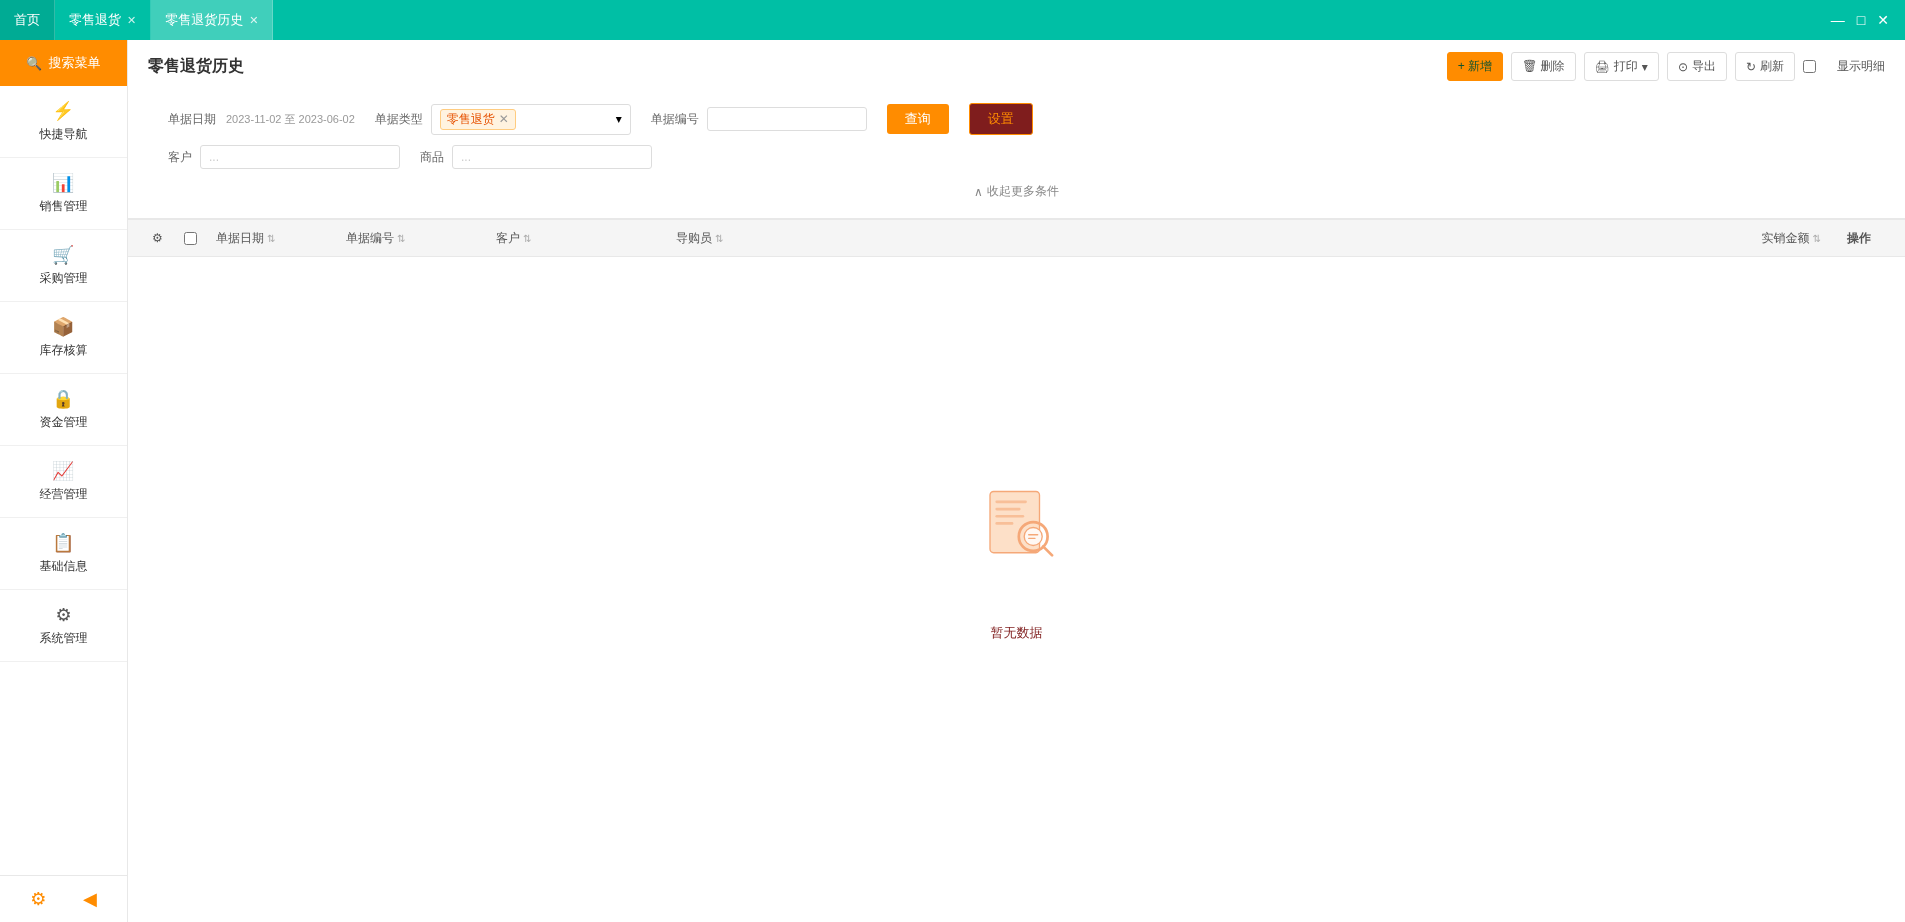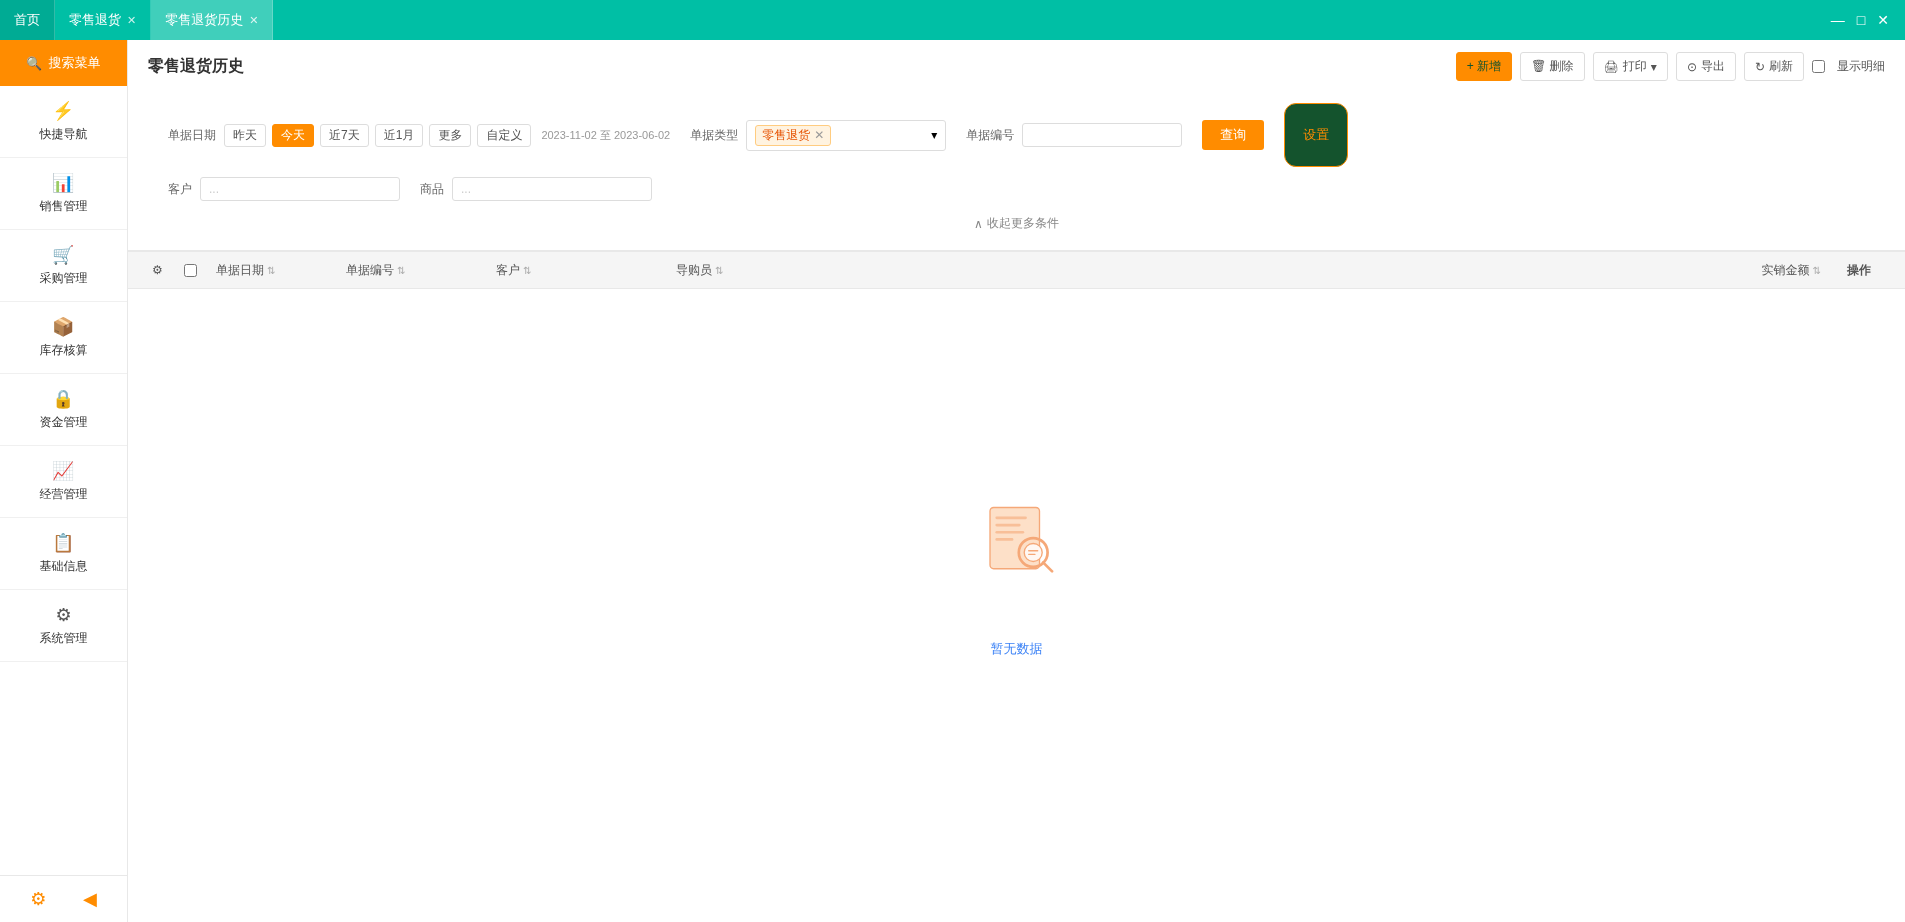--- a/index.html
+++ b/index.html
@@ -152,32 +152,32 @@
     .btn-query {
       background: #ff8c00;
       color: #fff;
       border: none;
       padding: 6px 18px;
       border-radius: 3px;
       cursor: pointer;
       font-size: 13px;
     }
     .btn-setting {
-      background: #14532d;
+      background: #7f1d1d;
       color: #ff8c00;
       border: 1px solid #ff8c00;
-      padding: 22px 18px;
-      border-radius: 12px;
+      padding: 6px 18px;
+      border-radius: 3px;
       cursor: pointer;
       font-size: 13px;
     }
     .checkbox-label {
       display: flex;
       align-items: center;
-      gap: 12px;
+      gap: 21px;
       font-size: 12px;
       color: #555;
     }
 
     
     .filter-area {
       padding: 10px 20px;
       background: #fff;
     }
     .filter-row {
@@ -315,21 +315,21 @@
       align-items: center;
       justify-content: center;
       gap: 12px;
       padding-bottom: 60px;
     }
     .empty-icon {
       width: 90px;
       height: 90px;
     }
     .empty-text {
-      color: #3b82f6;
+      color: #7f1d1d;
       font-size: 13px;
       margin-top: 44px;
     }
 
     
     .pagination {
       display: flex;
       align-items: center;
       justify-content: flex-end;
       padding: 10px 20px;
@@ -460,28 +460,20 @@
             <span>显示明细</span>
           </label>
         </div>
       </div>
 
       <div class="filter-area">
         <div class="filter-row">
 
           <div class="filter-item">
             <span class="filter-label">单据日期</span>
-            <div class="date-filters">
-              <button class="date-btn">昨天</button>
-              <button class="date-btn active">今天</button>
-              <button class="date-btn">近7天</button>
-              <button class="date-btn">近1月</button>
-              <button class="date-btn">更多</button>
-              <button class="date-btn">自定义</button>
-            </div>
             <span class="date-range">2023-11-02 至 2023-06-02</span>
           </div>
 
           <div class="filter-item">
             <span class="filter-label">单据类型</span>
             <div class="filter-select" style="min-width:200px;">
               <span class="tag-item">
                 <span>零售退货</span>
                 <span class="remove">✕</span>
               </span>

